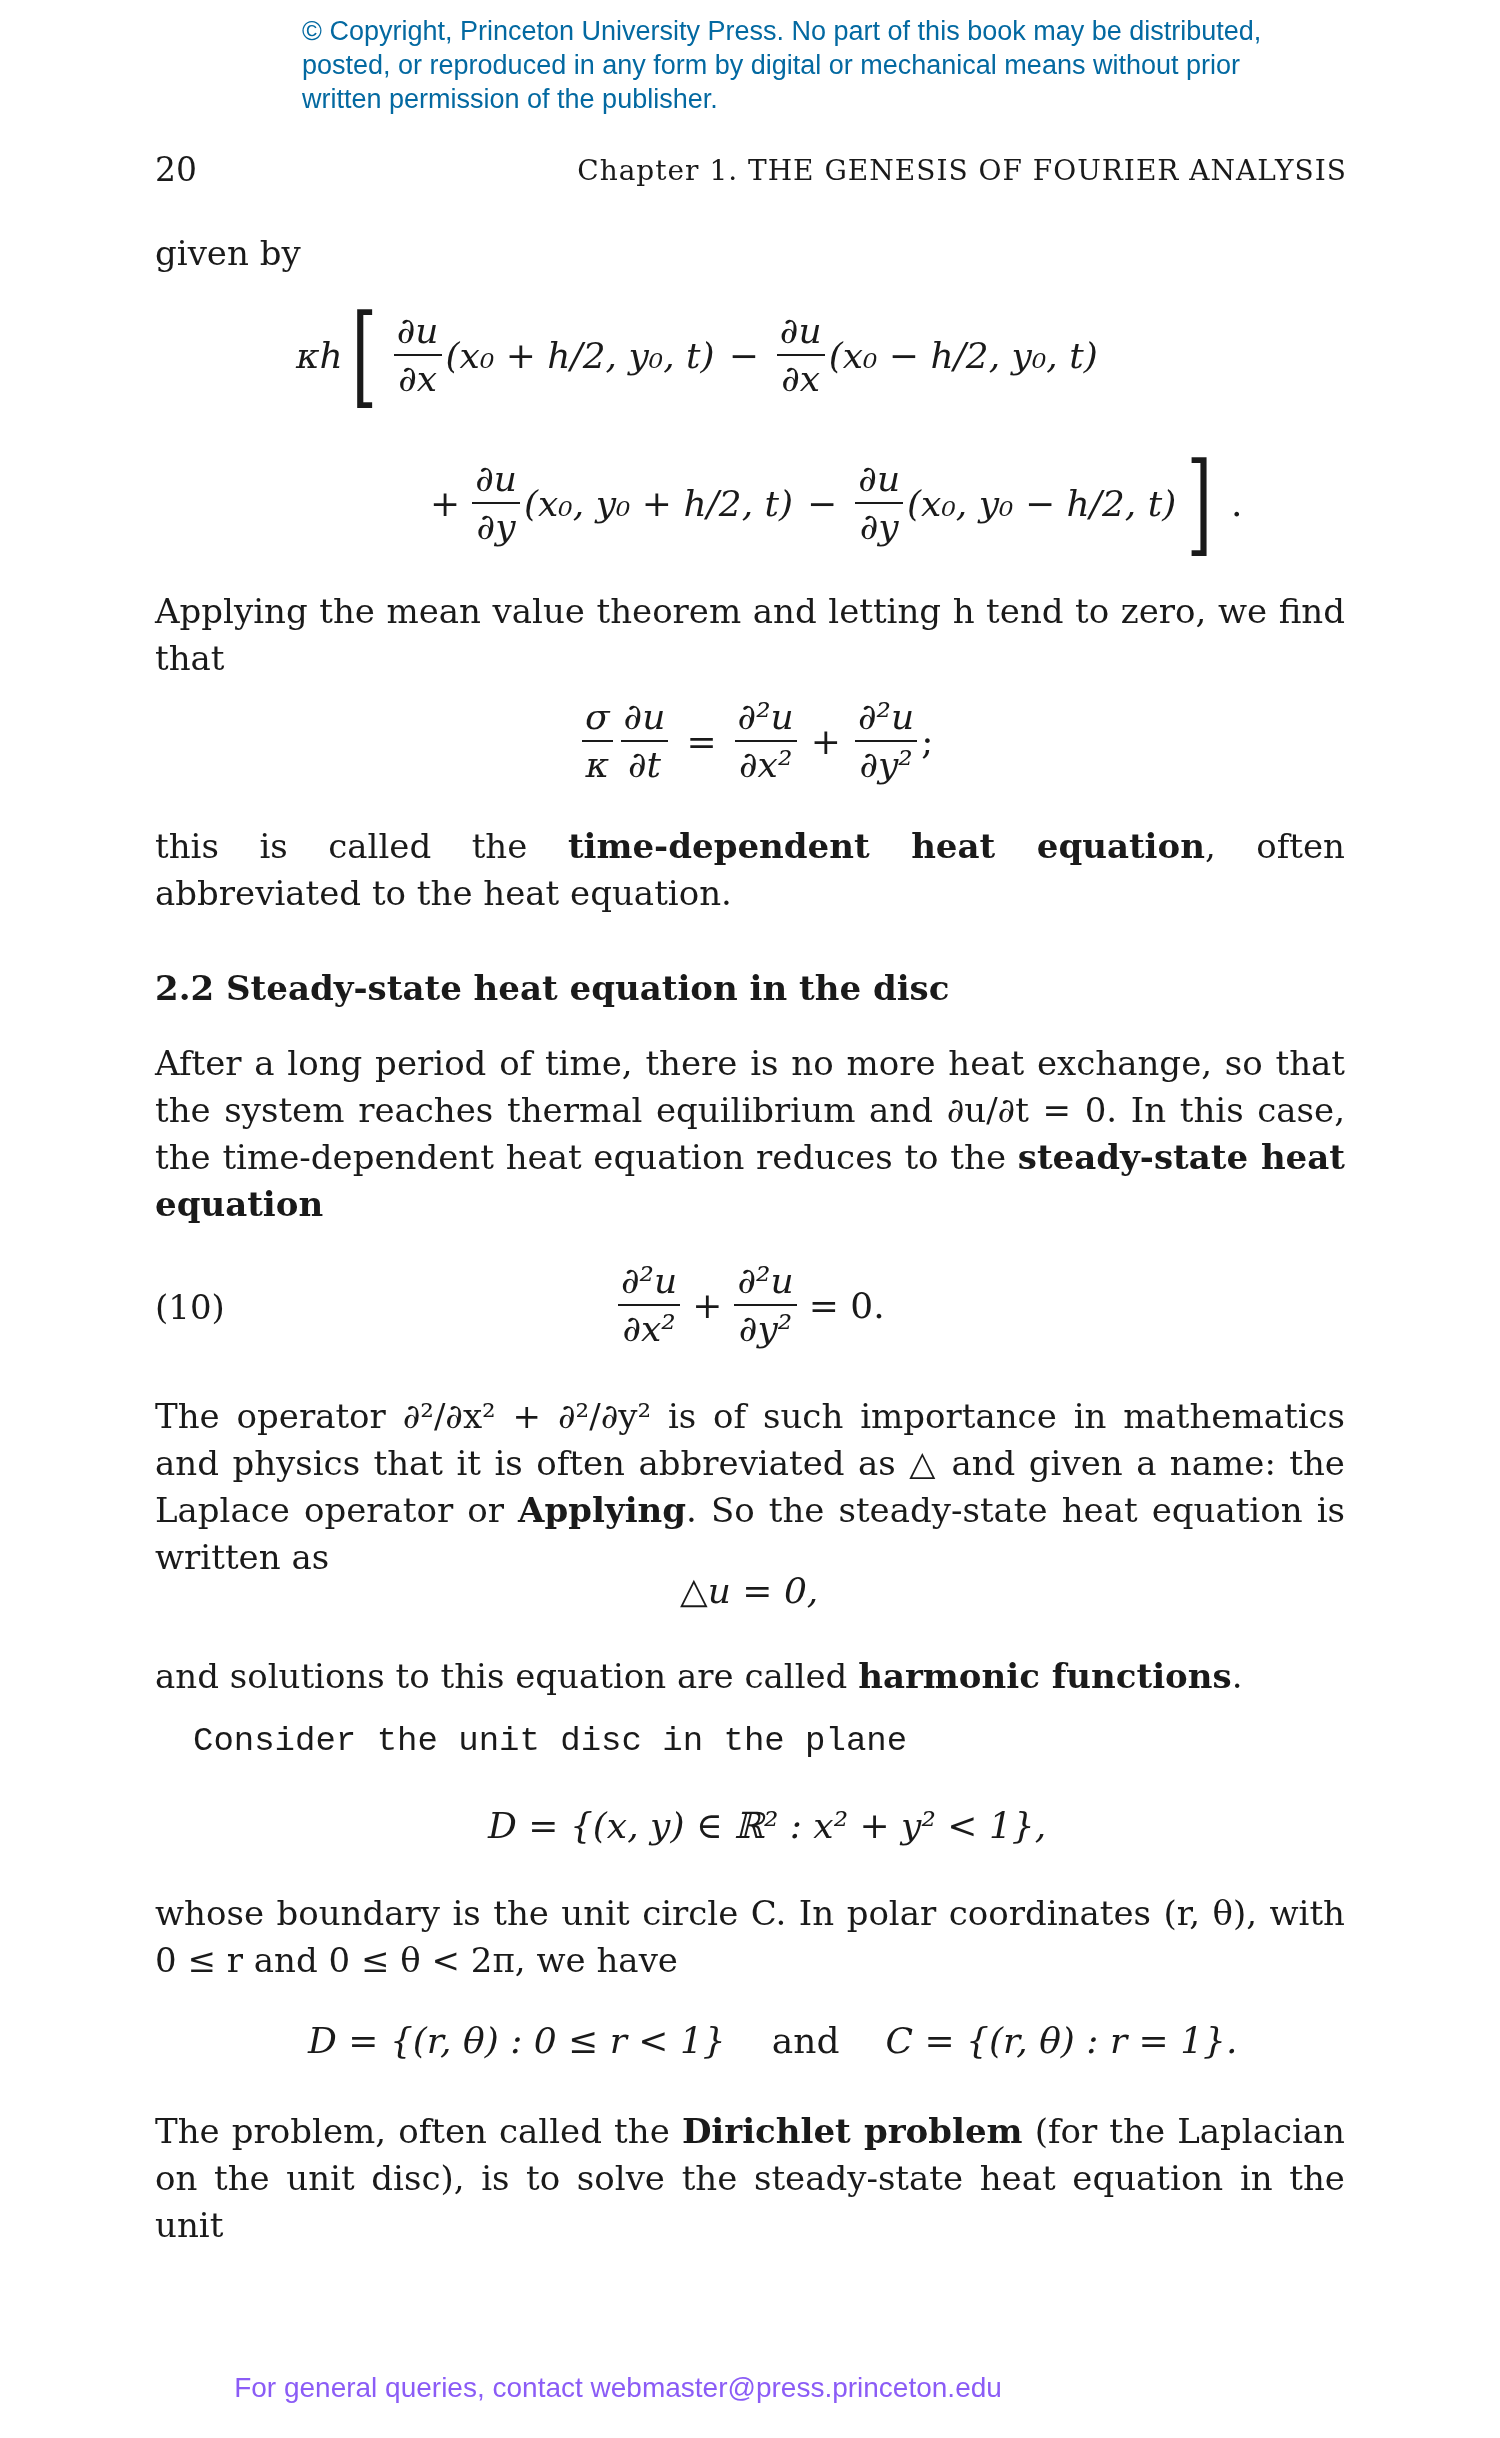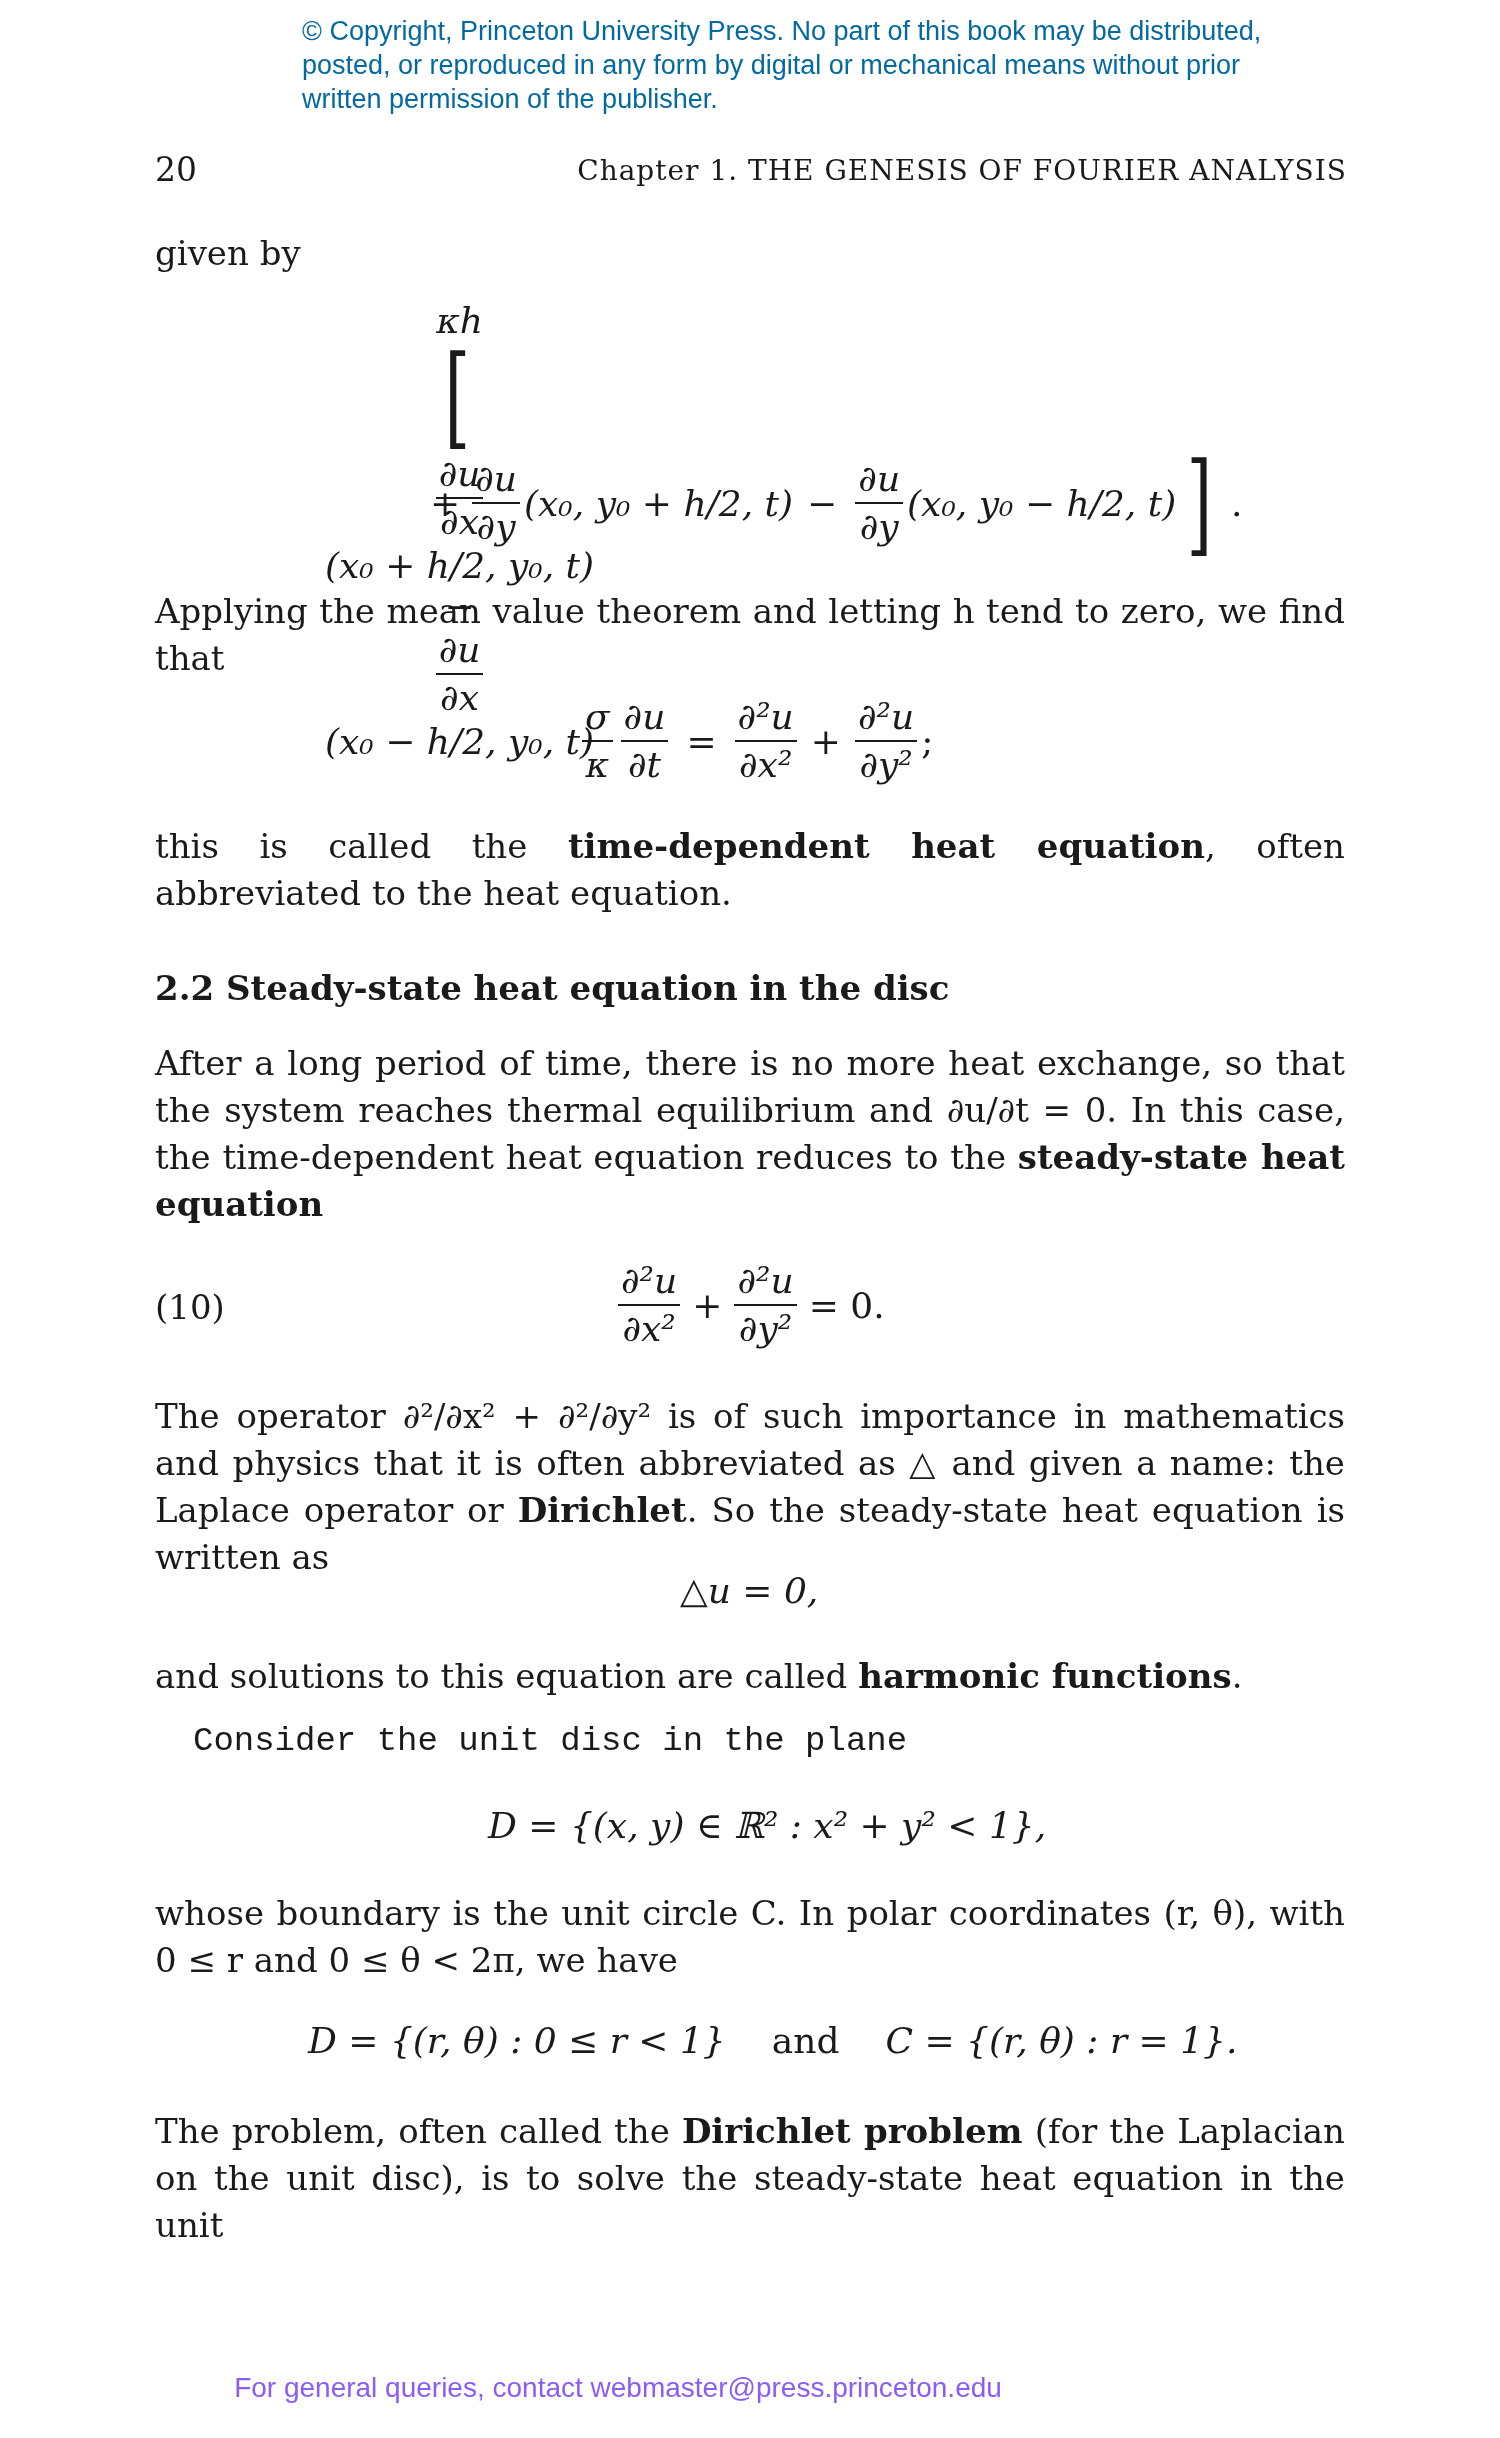--- a/index.html
+++ b/index.html
@@ -26,21 +26,21 @@
 </style>
 </head>
 <body>
 
 <div class="copyright sans">© Copyright, Princeton University Press. No part of this book may be distributed, posted, or reproduced in any form by digital or mechanical means without prior written permission of the publisher.</div>
 <div class="page-num">20</div>
 <div class="running-head">Chapter 1. THE GENESIS OF FOURIER ANALYSIS</div>
 
 <div class="para" style="top:230px;">given by</div>
 
-<div class="eq math" style="left:325px; top:300px;flex-direction:column;">
+<div class="eq math" style="left:296px; top:300px;">
   <span>κh</span>
   <span class="bracket-l">[</span>
   <span class="frac">
       <span class="num">∂u</span>
       <span class="den">∂x</span>
     </span>
   <span>(x₀ + h/2, y₀, t)</span>
   <span class="up" style="margin:0 14px;">−</span>
   <span class="frac">
       <span class="num">∂u</span>
@@ -103,21 +103,21 @@
       <span class="den">∂x²</span>
     </span>
   <span class="up" style="margin:0 8px;">+</span>
   <span class="frac">
       <span class="num">∂²u</span>
       <span class="den">∂y²</span>
     </span>
   <span class="up" style="margin-left:8px;">= 0.</span>
 </div>
 
-<div class="para" style="top:1393px;"><span>The operator ∂²/∂x² + ∂²/∂y² is of such importance in mathematics and physics that it is often abbreviated as △ and given a name: the Laplace operator or </span><b>Dirichlet</b><span>. So the steady-state heat equation is written as</span></div>
+<div class="para" style="top:1393px;"><span>The operator ∂²/∂x² + ∂²/∂y² is of such importance in mathematics and physics that it is often abbreviated as △ and given a name: the Laplace operator or </span><b>Applying</b><span>. So the steady-state heat equation is written as</span></div>
 
 <div class="eq math" style="left:680px; top:1570px;">△u = 0,</div>
 
 <div class="para" style="top:1653px;"><span>and solutions to this equation are called </span><b>harmonic functions</b><span>.</span></div>
 
 <div class="para indent" style="top:1718px;">Consider the unit disc in the plane</div>
 
 <div class="eq math" style="left:488px; top:1805px;">D = {(x, y) ∈ ℝ² : x² + y² &lt; 1},</div>
 
 <div class="para" style="top:1890px;">whose boundary is the unit circle C. In polar coordinates (r, θ), with 0 ≤ r and 0 ≤ θ &lt; 2π, we have</div>

